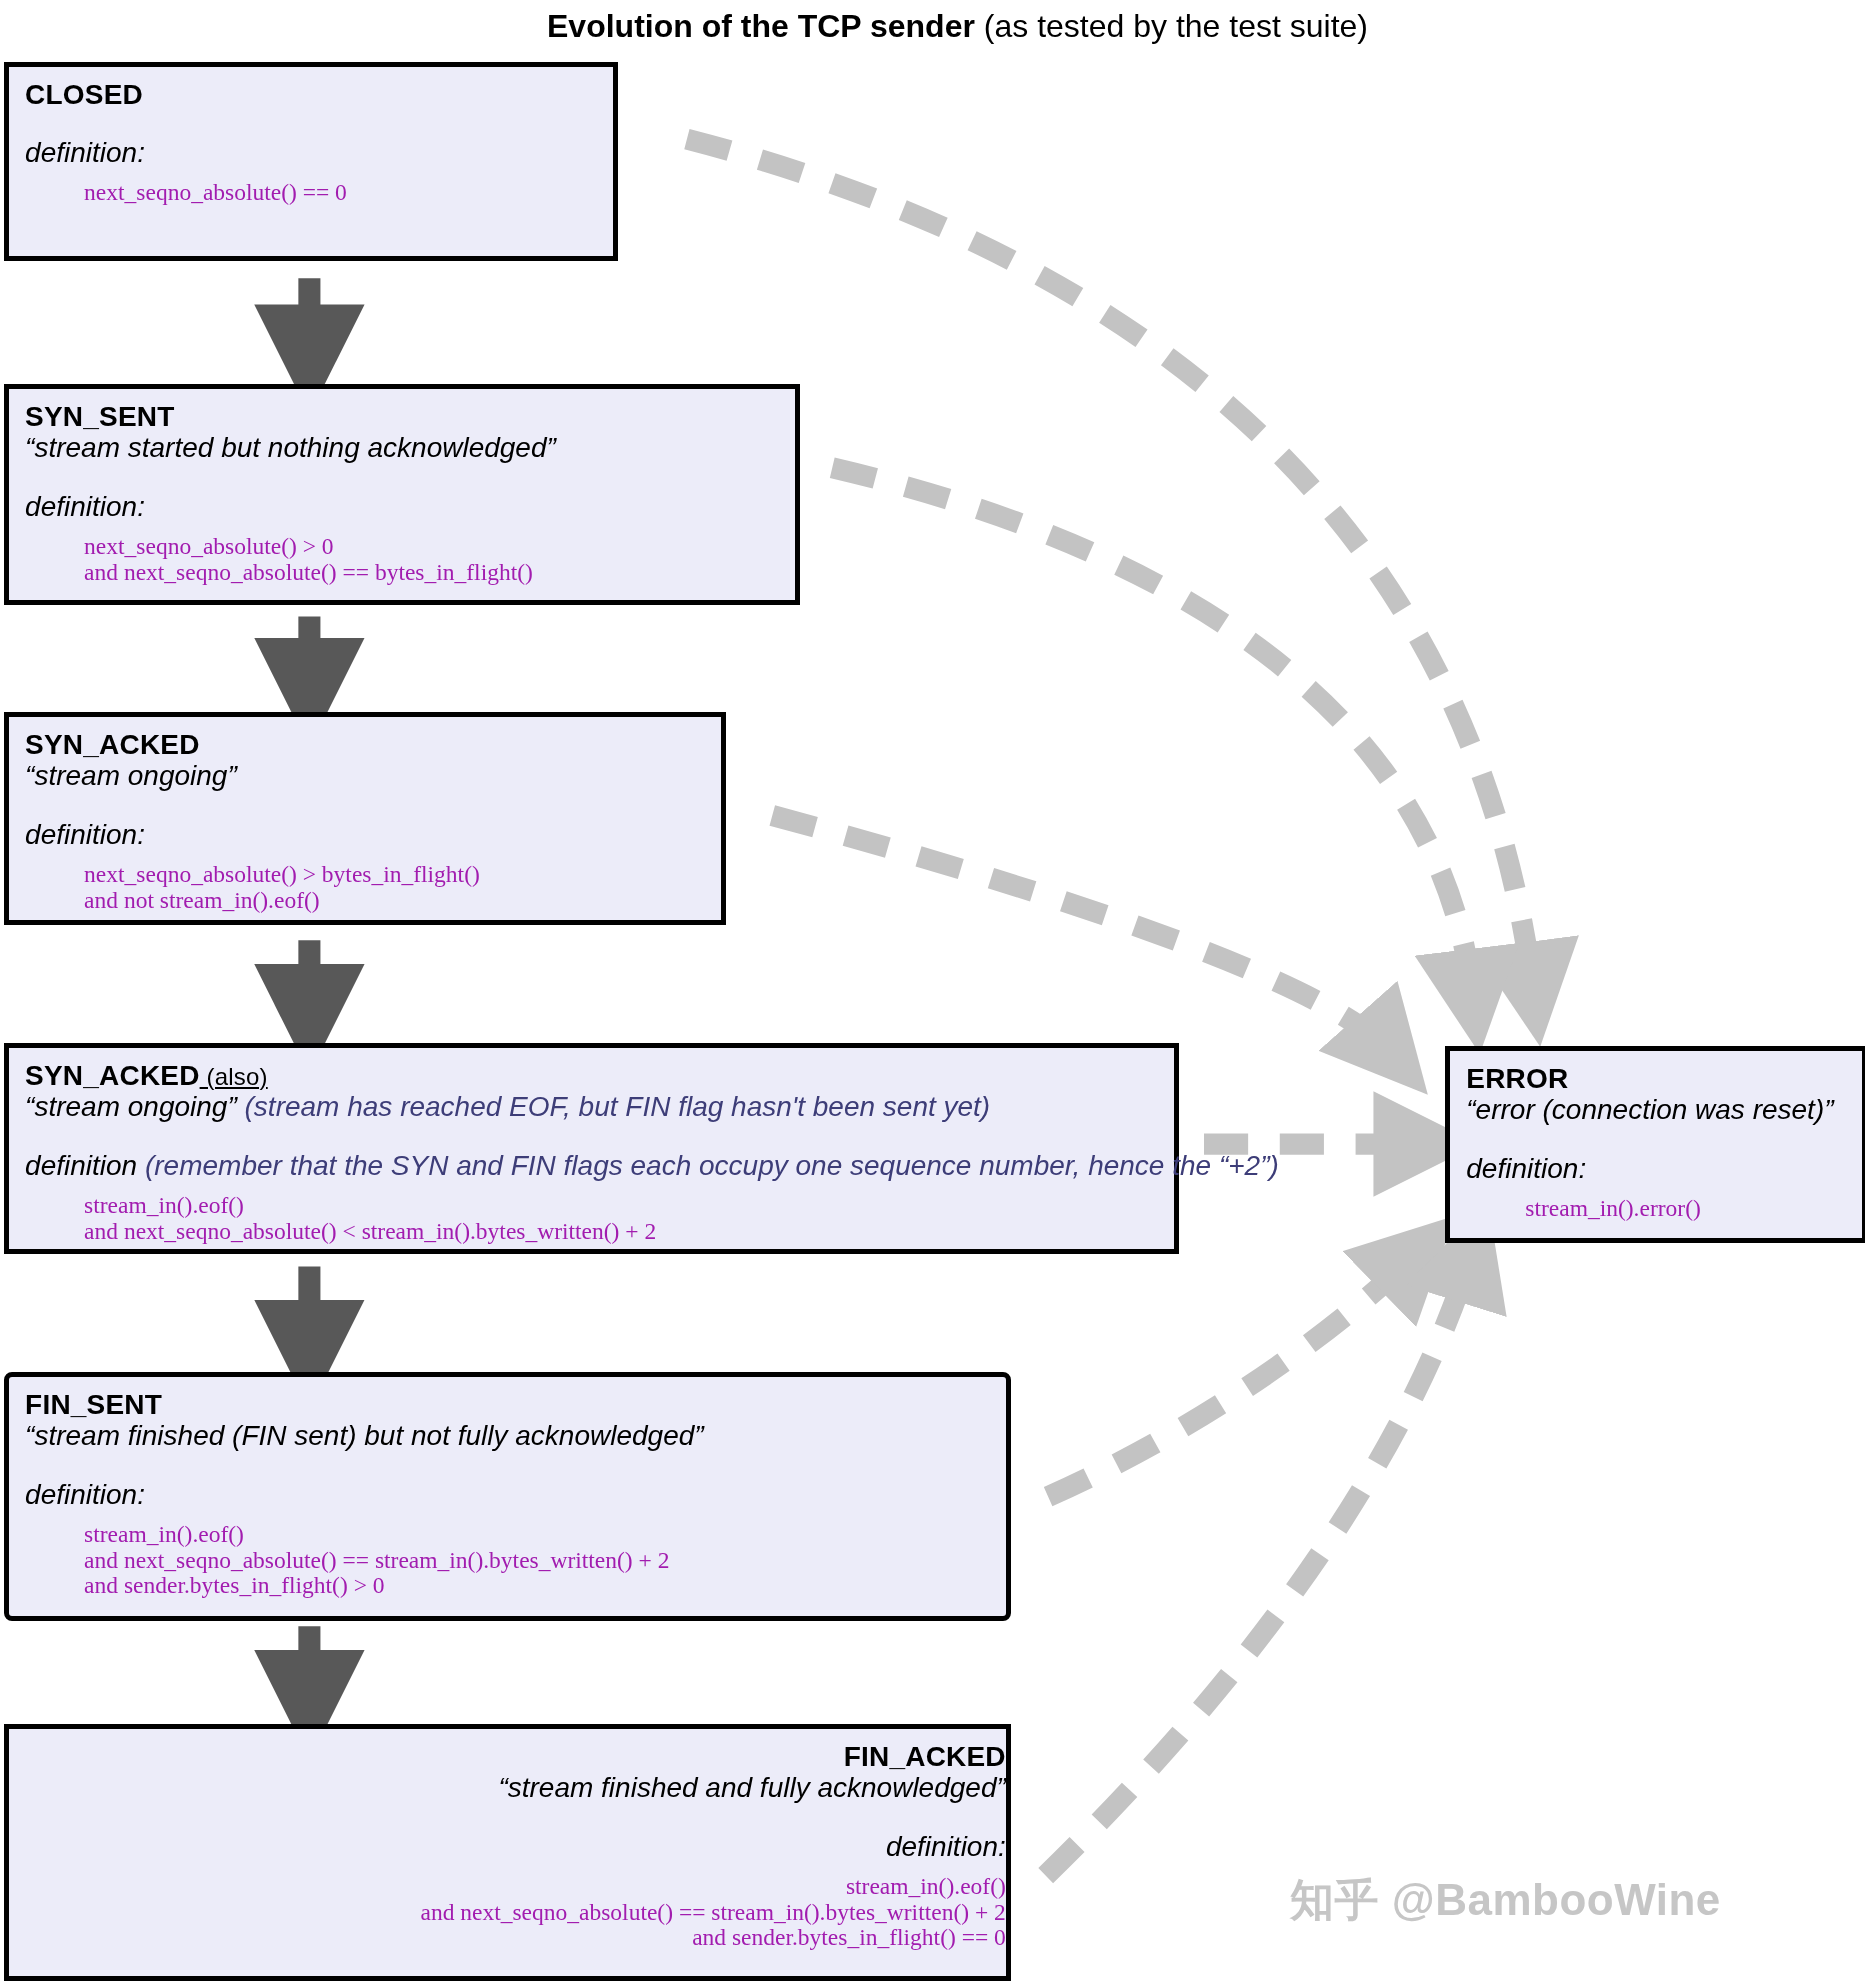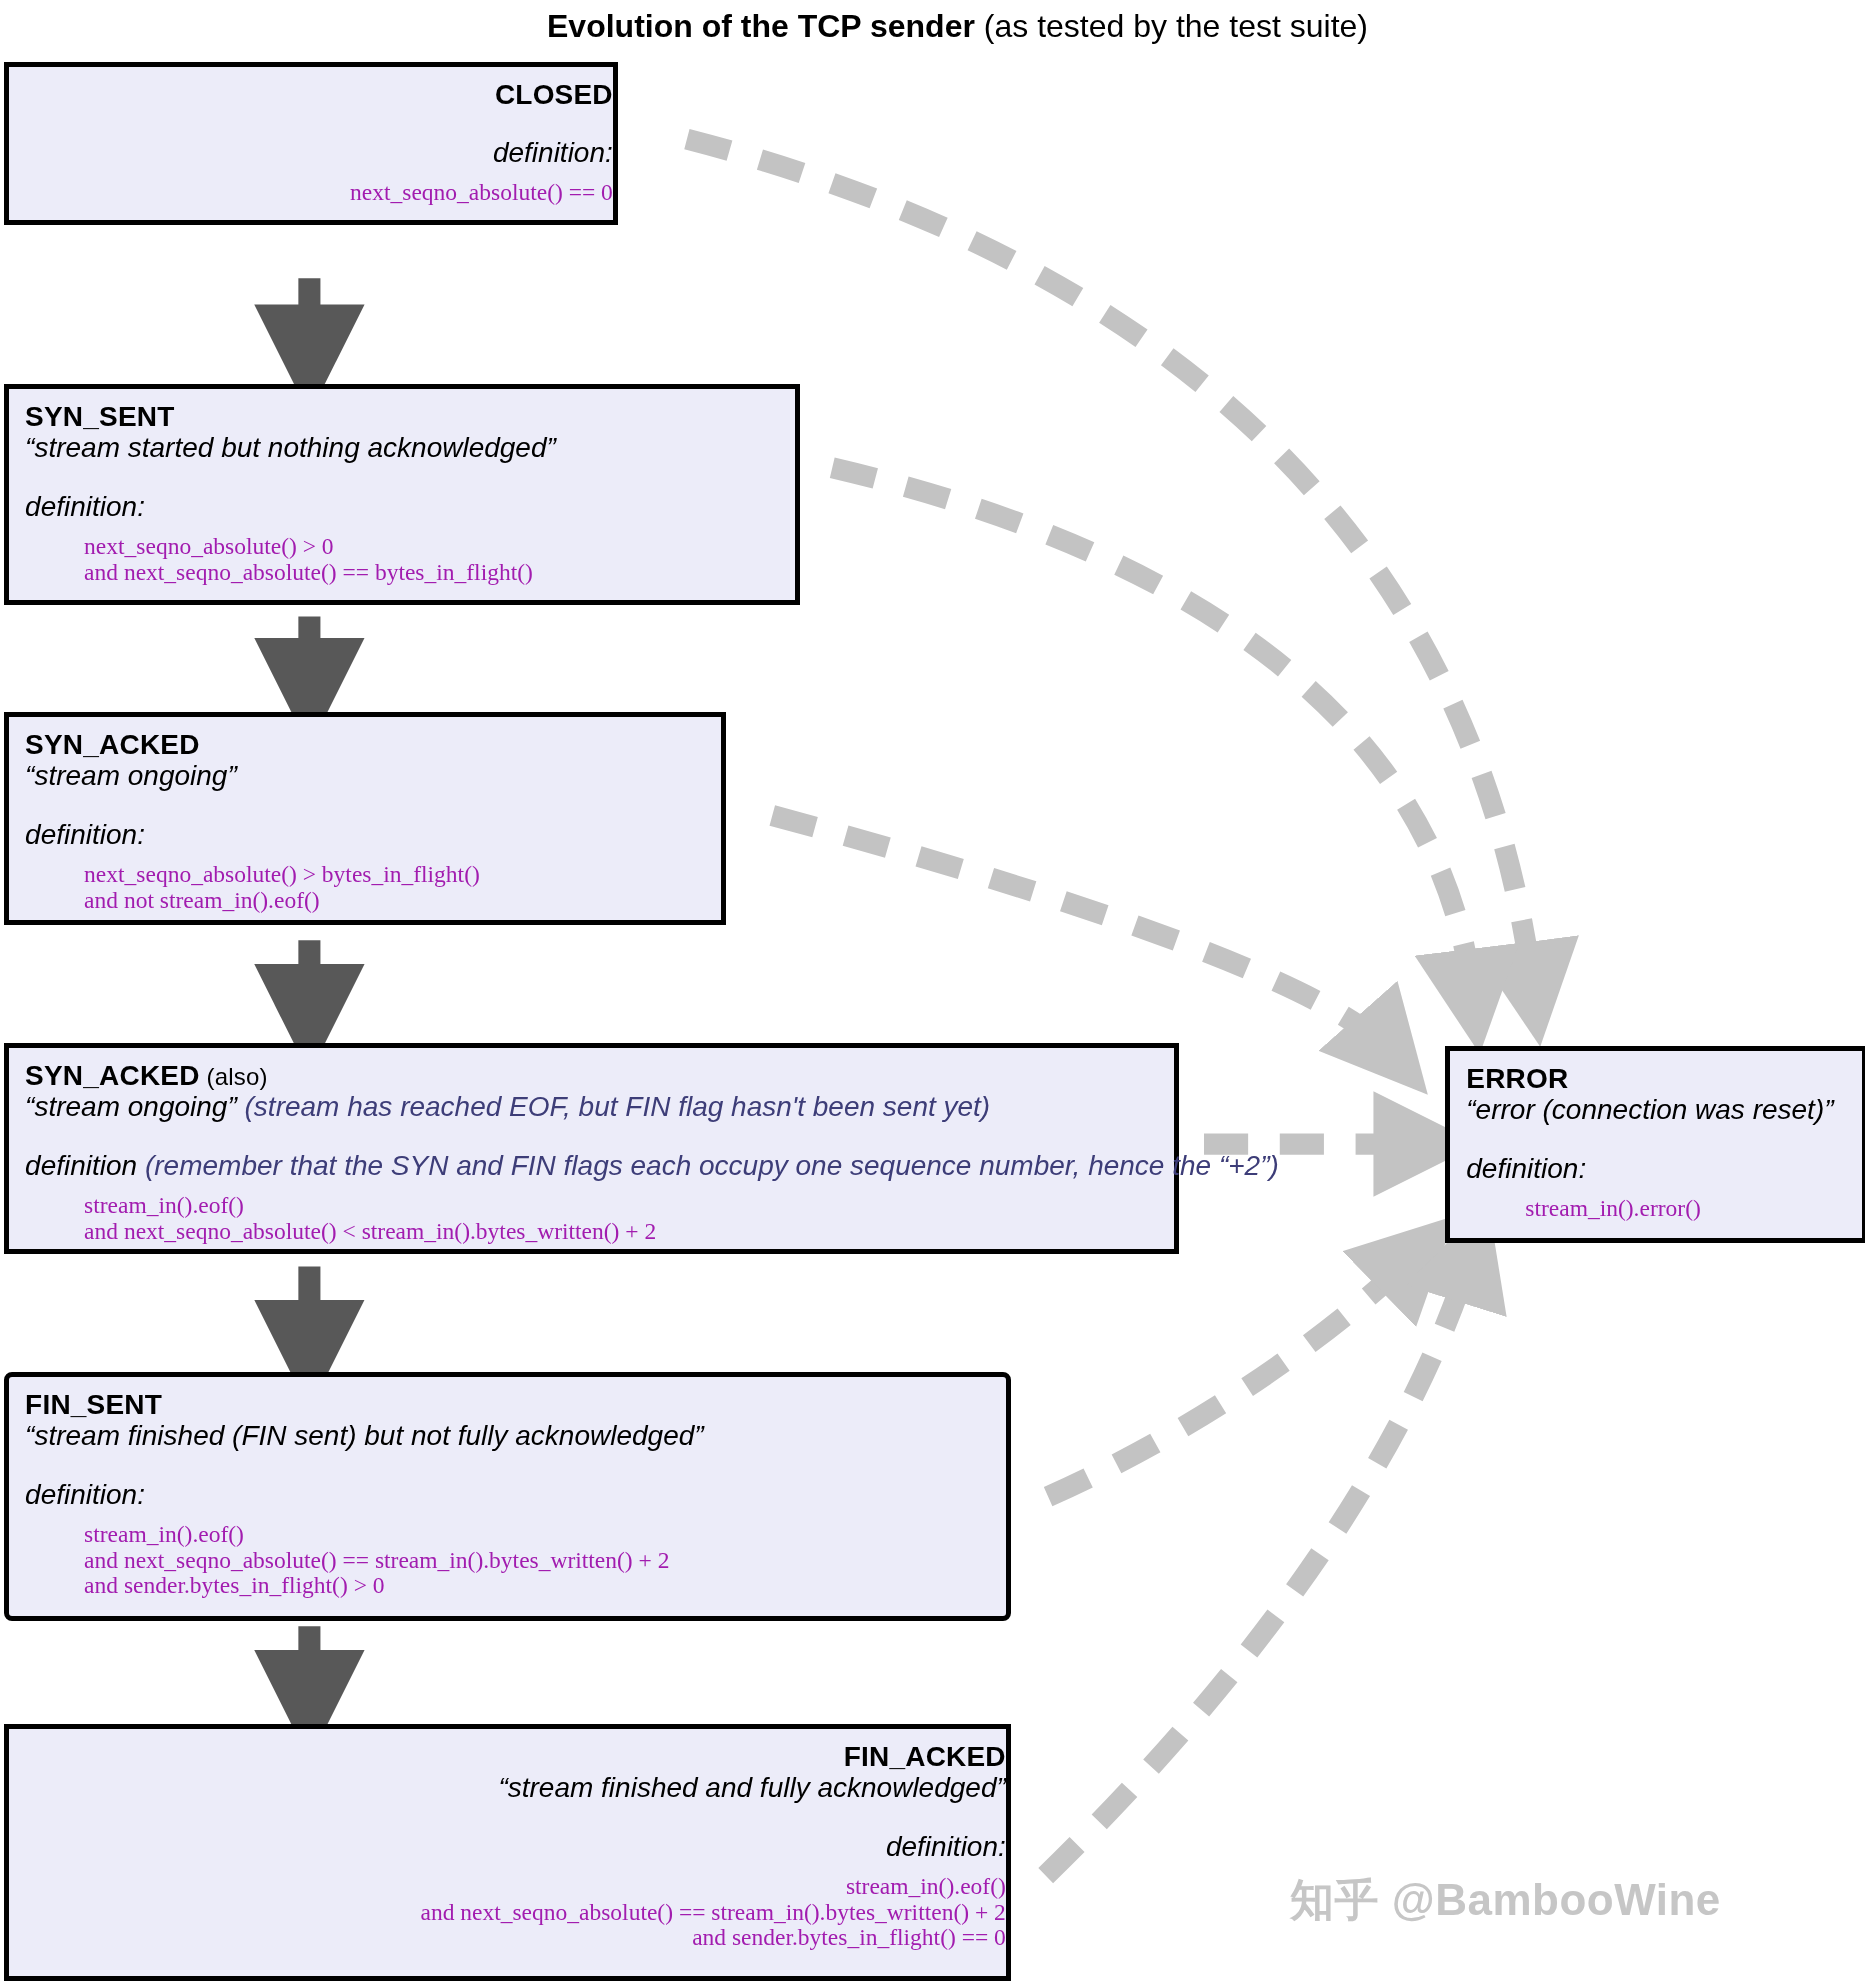--- a/index.html
+++ b/index.html
@@ -26,21 +26,21 @@
     border:5.3px solid #000000;
     box-sizing:border-box;
     overflow:visible;
   }
   .box-inner{position:relative;padding:12.5px 0 0 16.3px;}
 
   .state-name{
     font-size:28px;font-weight:bold;color:#000;letter-spacing:0.2px;
     white-space:nowrap;line-height:1.04;
   }
-  .state-name .suffix{font-weight:normal;font-size:24px;}
+  .state-name .suffix{font-weight:normal;font-size:24px;text-decoration:underline;}
 
   .state-desc{
     font-size:28px;font-style:italic;color:#000;white-space:nowrap;
     line-height:1.12;margin-top:1px;
   }
   .state-desc .note{color:#3d3d78;font-style:italic;}
 
   .def-label{
     font-size:28px;font-style:italic;color:#000;white-space:nowrap;
     margin-top:29px;line-height:1.1;
@@ -95,21 +95,21 @@
     <g stroke="#c3c3c3" stroke-width="44" fill="none" stroke-dasharray="92,66" stroke-linecap="butt" marker-end="url(#dashhead)">
       <path d="M1432,290 C2400,540 3070,1100 3195,2060"></path>
       <path d="M1735,975 C2480,1150 3000,1500 3070,2075"></path>
       <path d="M1610,1700 C2280,1880 2780,2060 2895,2190"></path>
       <path d="M2510,2385 L2960,2385"></path>
       <path d="M2185,3120 C2500,2980 2780,2780 2945,2620"></path>
       <path d="M2180,3910 C2600,3500 2930,3050 3065,2620"></path>
     </g>
   </svg>
 
-  <div class="state-box" style="left:3.8px; top:62px; width:614px; height:163px;text-align:right;">
+  <div class="state-box" style="left:3.8px; top:62px; width:614px; height:199px;">
     <div class="box-inner">
       <div class="state-name"><span>CLOSED</span><span class="suffix"></span></div>
       <div class="def-label"><span>definition:</span><span class="note"></span></div>
       <div class="code">next_seqno_absolute() == 0</div>
     </div>
   </div>
 
   <div class="state-box" style="left:3.8px; top:384px; width:796px; height:221px;">
     <div class="box-inner">
       <div class="state-name"><span>SYN_SENT</span><span class="suffix"></span></div>

